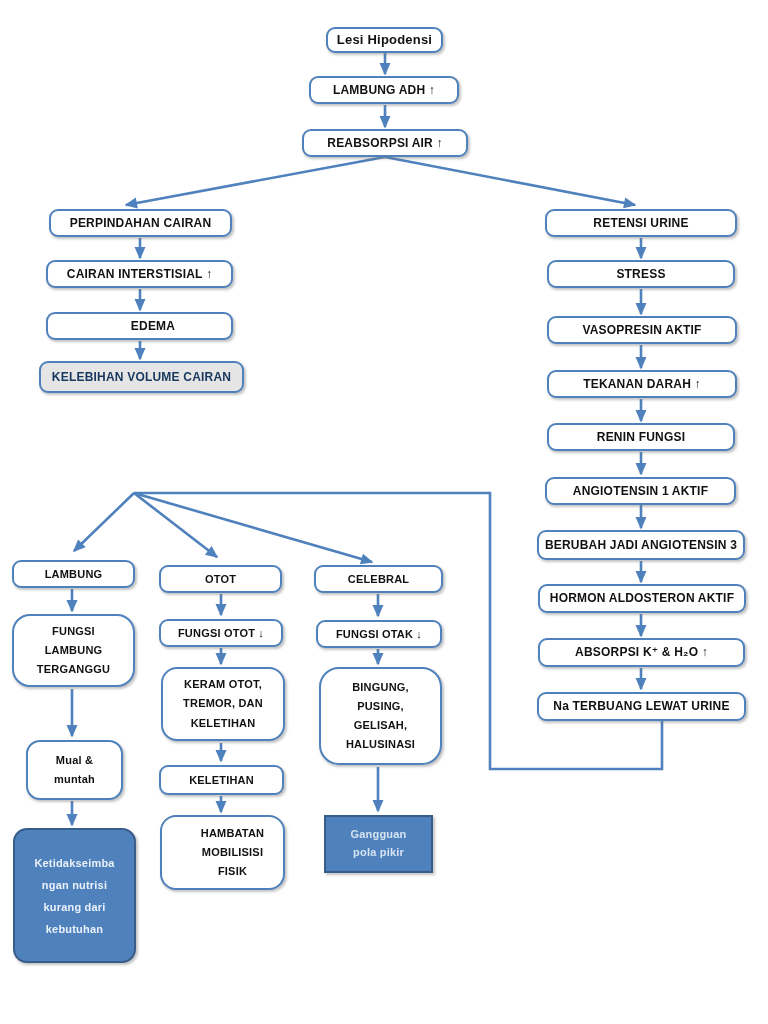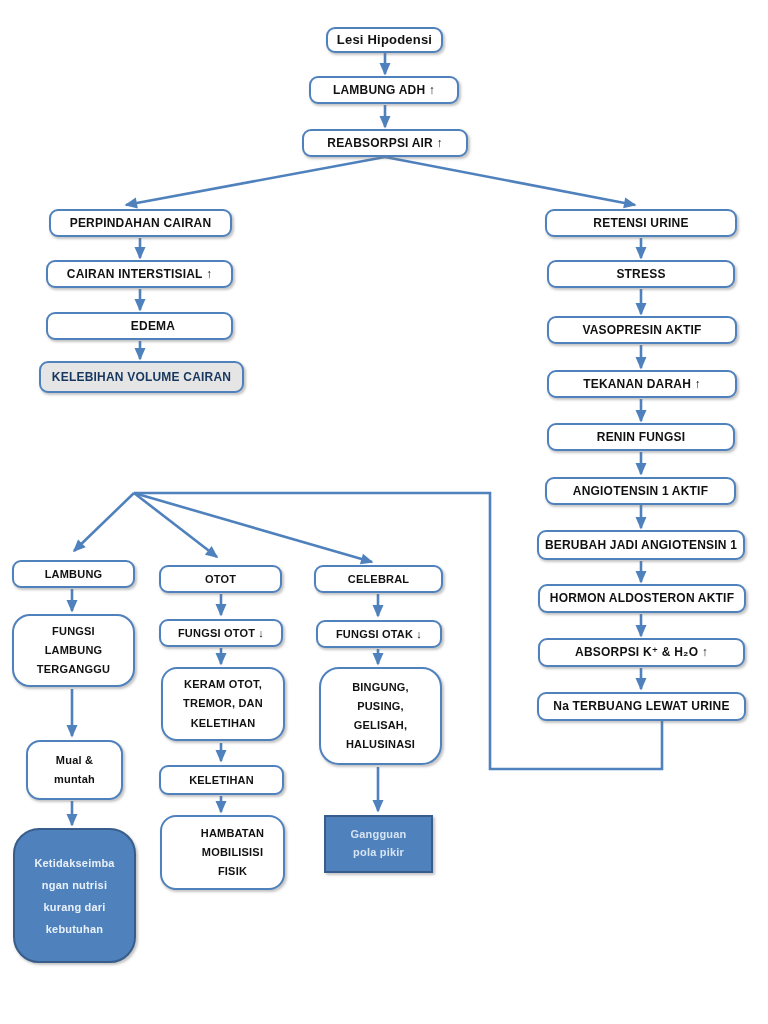--- a/index.html
+++ b/index.html
@@ -21,21 +21,21 @@
   }
   .fs13{font-size:13px;}
   .fs11{font-size:11px;}
   .multi{line-height:1.75;}
   .light{background:#e5e5e5;color:#17375e;}
   .dark{background:#4f81bd;border-color:#385d8a;color:#eaf1f8;}
   .r14{border-radius:14px;}
   .r16{border-radius:16px;}
   .r18{border-radius:18px;}
   .r20{border-radius:20px;}
-  .r26{border-radius:26px;}
+  .r26{border-radius:14px;}
   .square{border-radius:0;}
   .lightblue-text{color:#d6e4f2;}
   line,polyline{stroke:#4f81bd;stroke-width:2.6;fill:none;}
 </style>
 </head>
 <body>
 
 <div id="canvas">
 
   <svg id="connectors" viewBox="0 0 768 1024" xmlns="http://www.w3.org/2000/svg" aria-hidden="true">
@@ -86,21 +86,21 @@
   <div class="node" style="left:42px;top:260px;width:187px;height:28px;">CAIRAN INTERSTISIAL ↑</div>
   <div class="node" style="left:42px;top:312px;width:187px;height:28px;padding-left:31px;">EDEMA</div>
   <div class="node light" style="left:35px;top:361px;width:205px;height:32px;">KELEBIHAN VOLUME CAIRAN</div>
 
   <div class="node" style="left:541px;top:209px;width:192px;height:28px;">RETENSI URINE</div>
   <div class="node" style="left:543px;top:260px;width:188px;height:28px;">STRESS</div>
   <div class="node" style="left:543px;top:316px;width:190px;height:28px;">VASOPRESIN AKTIF</div>
   <div class="node" style="left:543px;top:370px;width:190px;height:28px;">TEKANAN DARAH ↑</div>
   <div class="node" style="left:543px;top:423px;width:188px;height:28px;">RENIN FUNGSI</div>
   <div class="node" style="left:541px;top:477px;width:191px;height:28px;">ANGIOTENSIN 1 AKTIF</div>
-  <div class="node" style="left:533px;top:530px;width:208px;height:30px;">BERUBAH JADI ANGIOTENSIN 1</div>
+  <div class="node" style="left:533px;top:530px;width:208px;height:30px;">BERUBAH JADI ANGIOTENSIN 3</div>
   <div class="node" style="left:534px;top:584px;width:208px;height:29px;">HORMON ALDOSTERON AKTIF</div>
   <div class="node" style="left:534px;top:638px;width:207px;height:29px;">ABSORPSI K⁺ &amp; H₂O ↑</div>
   <div class="node" style="left:533px;top:692px;width:209px;height:29px;text-align:right;">Na TERBUANG LEWAT URINE</div>
 
   <div class="node fs11" style="left:8px;top:560px;width:123px;height:28px;">LAMBUNG</div>
   <div class="node fs11 multi r18" style="left:8px;top:614px;width:123px;height:73px;">FUNGSI
 LAMBUNG
 TERGANGGU</div>
   <div class="node fs11 multi r14" style="left:22px;top:740px;width:97px;height:60px;">Mual &amp;
 muntah</div>

